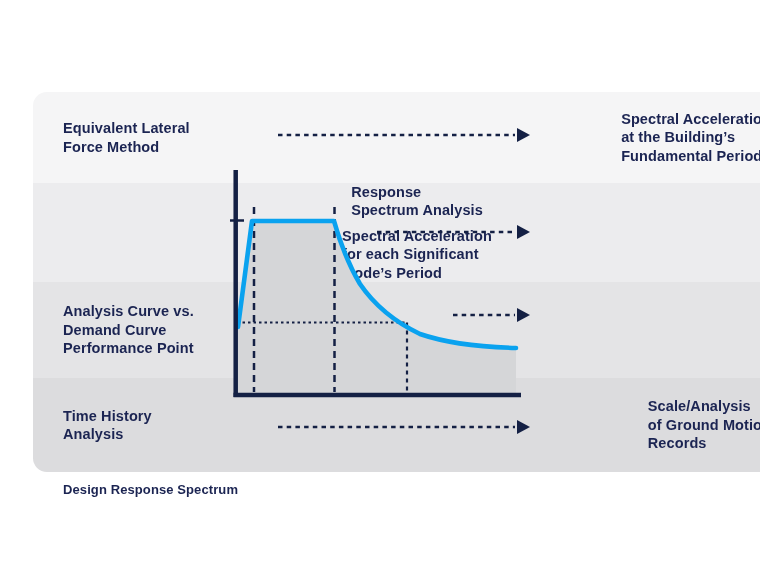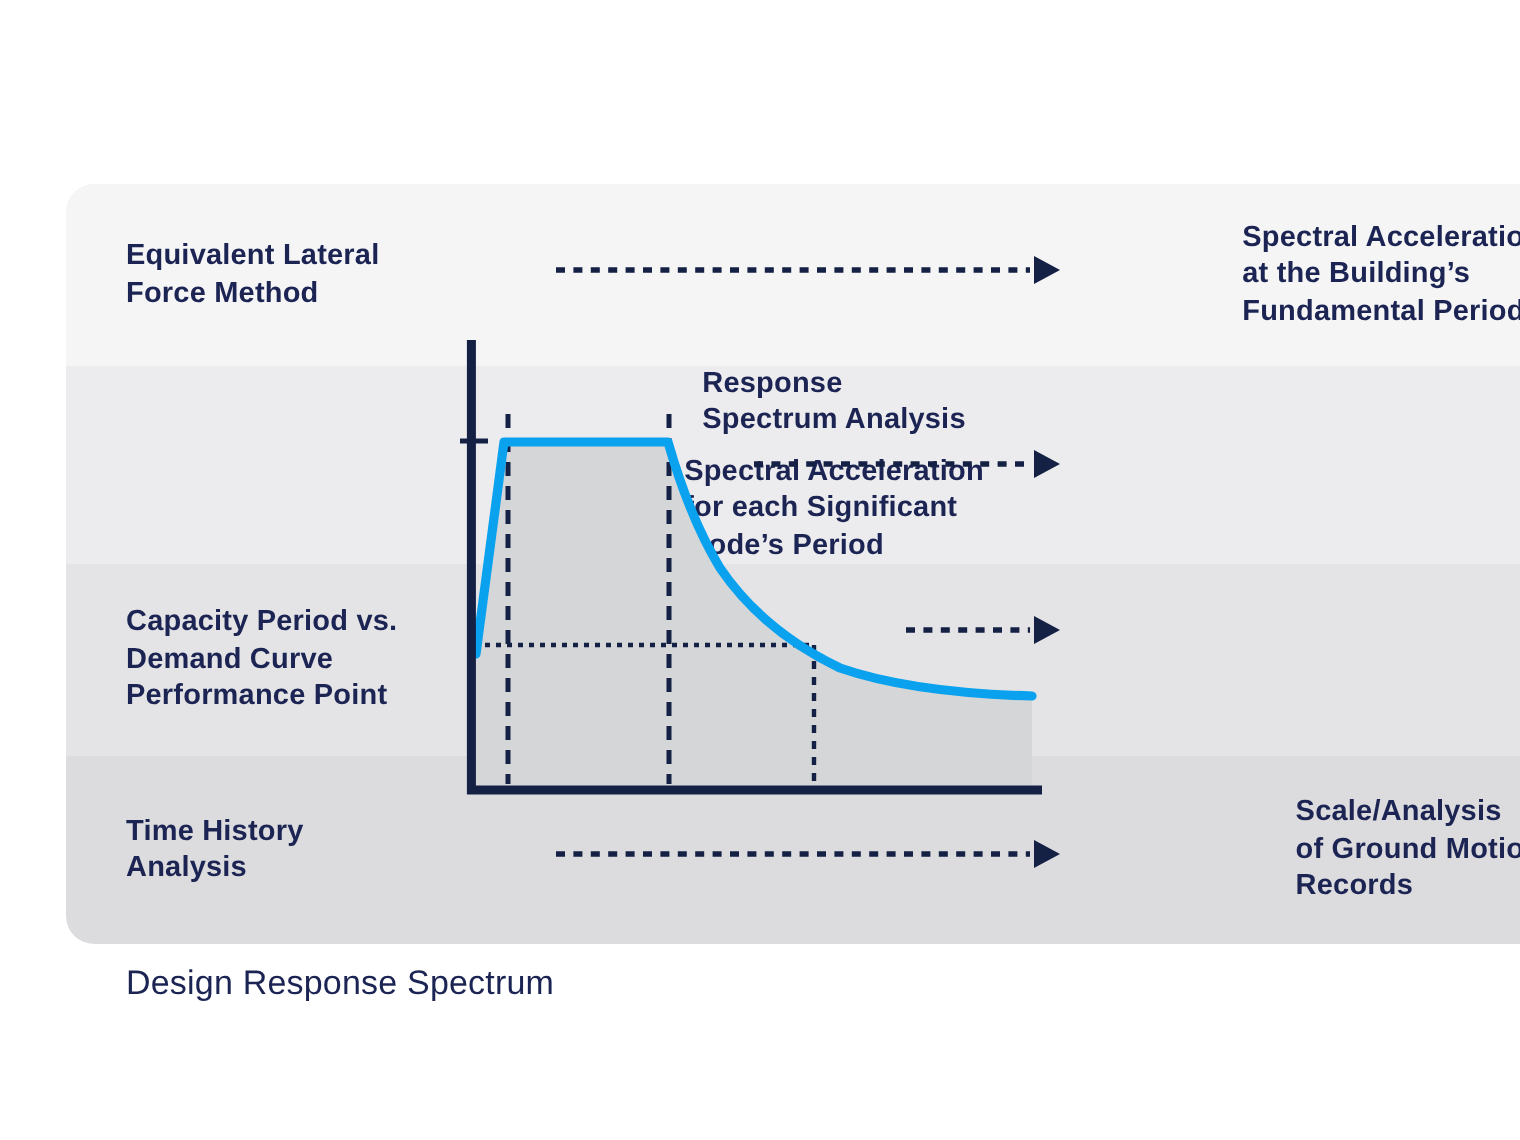--- a/index.html
+++ b/index.html
@@ -29,21 +29,21 @@
   }
   .output{text-align:left;}
 
   .chart-overlay{
     position:absolute;left:0;top:0;width:760px;height:570px;
     pointer-events:none;
   }
 
   .page-title{
     position:absolute;left:63px;top:482px;
-    color:var(--navy);font-size:17px;font-weight:400;letter-spacing:0.1px;
+    color:var(--navy);font-size:13px;font-weight:700;letter-spacing:0.1px;
   }
 </style>
 </head>
 <body>
 
 <div>
 
   <div class="band">
     <div class="row">
       <div class="method">Equivalent Lateral
@@ -53,21 +53,21 @@
 Fundamental Period</div>
     </div>
     <div class="row">
       <div class="method">Response
 Spectrum Analysis</div>
       <div class="output">Spectral Acceleration
 for each Significant
 Mode’s Period</div>
     </div>
     <div class="row">
-      <div class="output">Capacity Period vs.
+      <div class="output">Analysis Curve vs.
 Demand Curve
 Performance Point</div>
     </div>
     <div class="row">
       <div class="method">Time History
 Analysis</div>
       <div class="output">Scale/Analysis
 of Ground Motion
 Records</div>
     </div>

